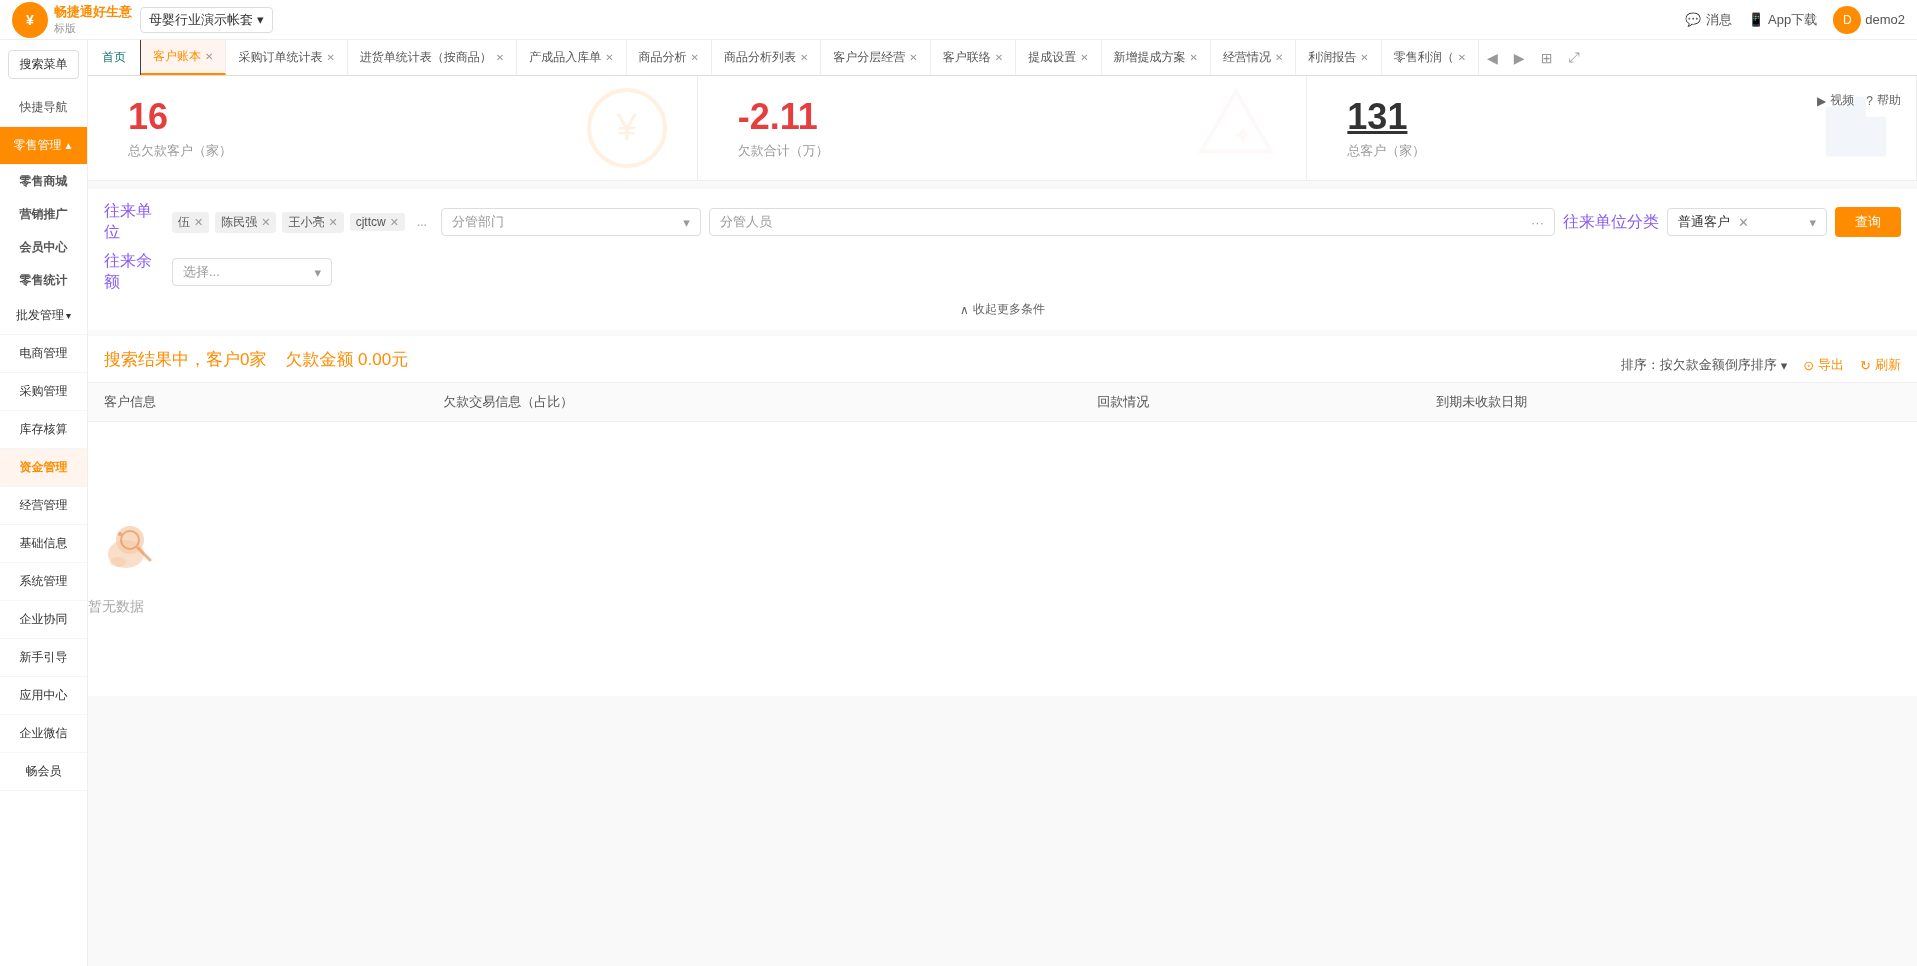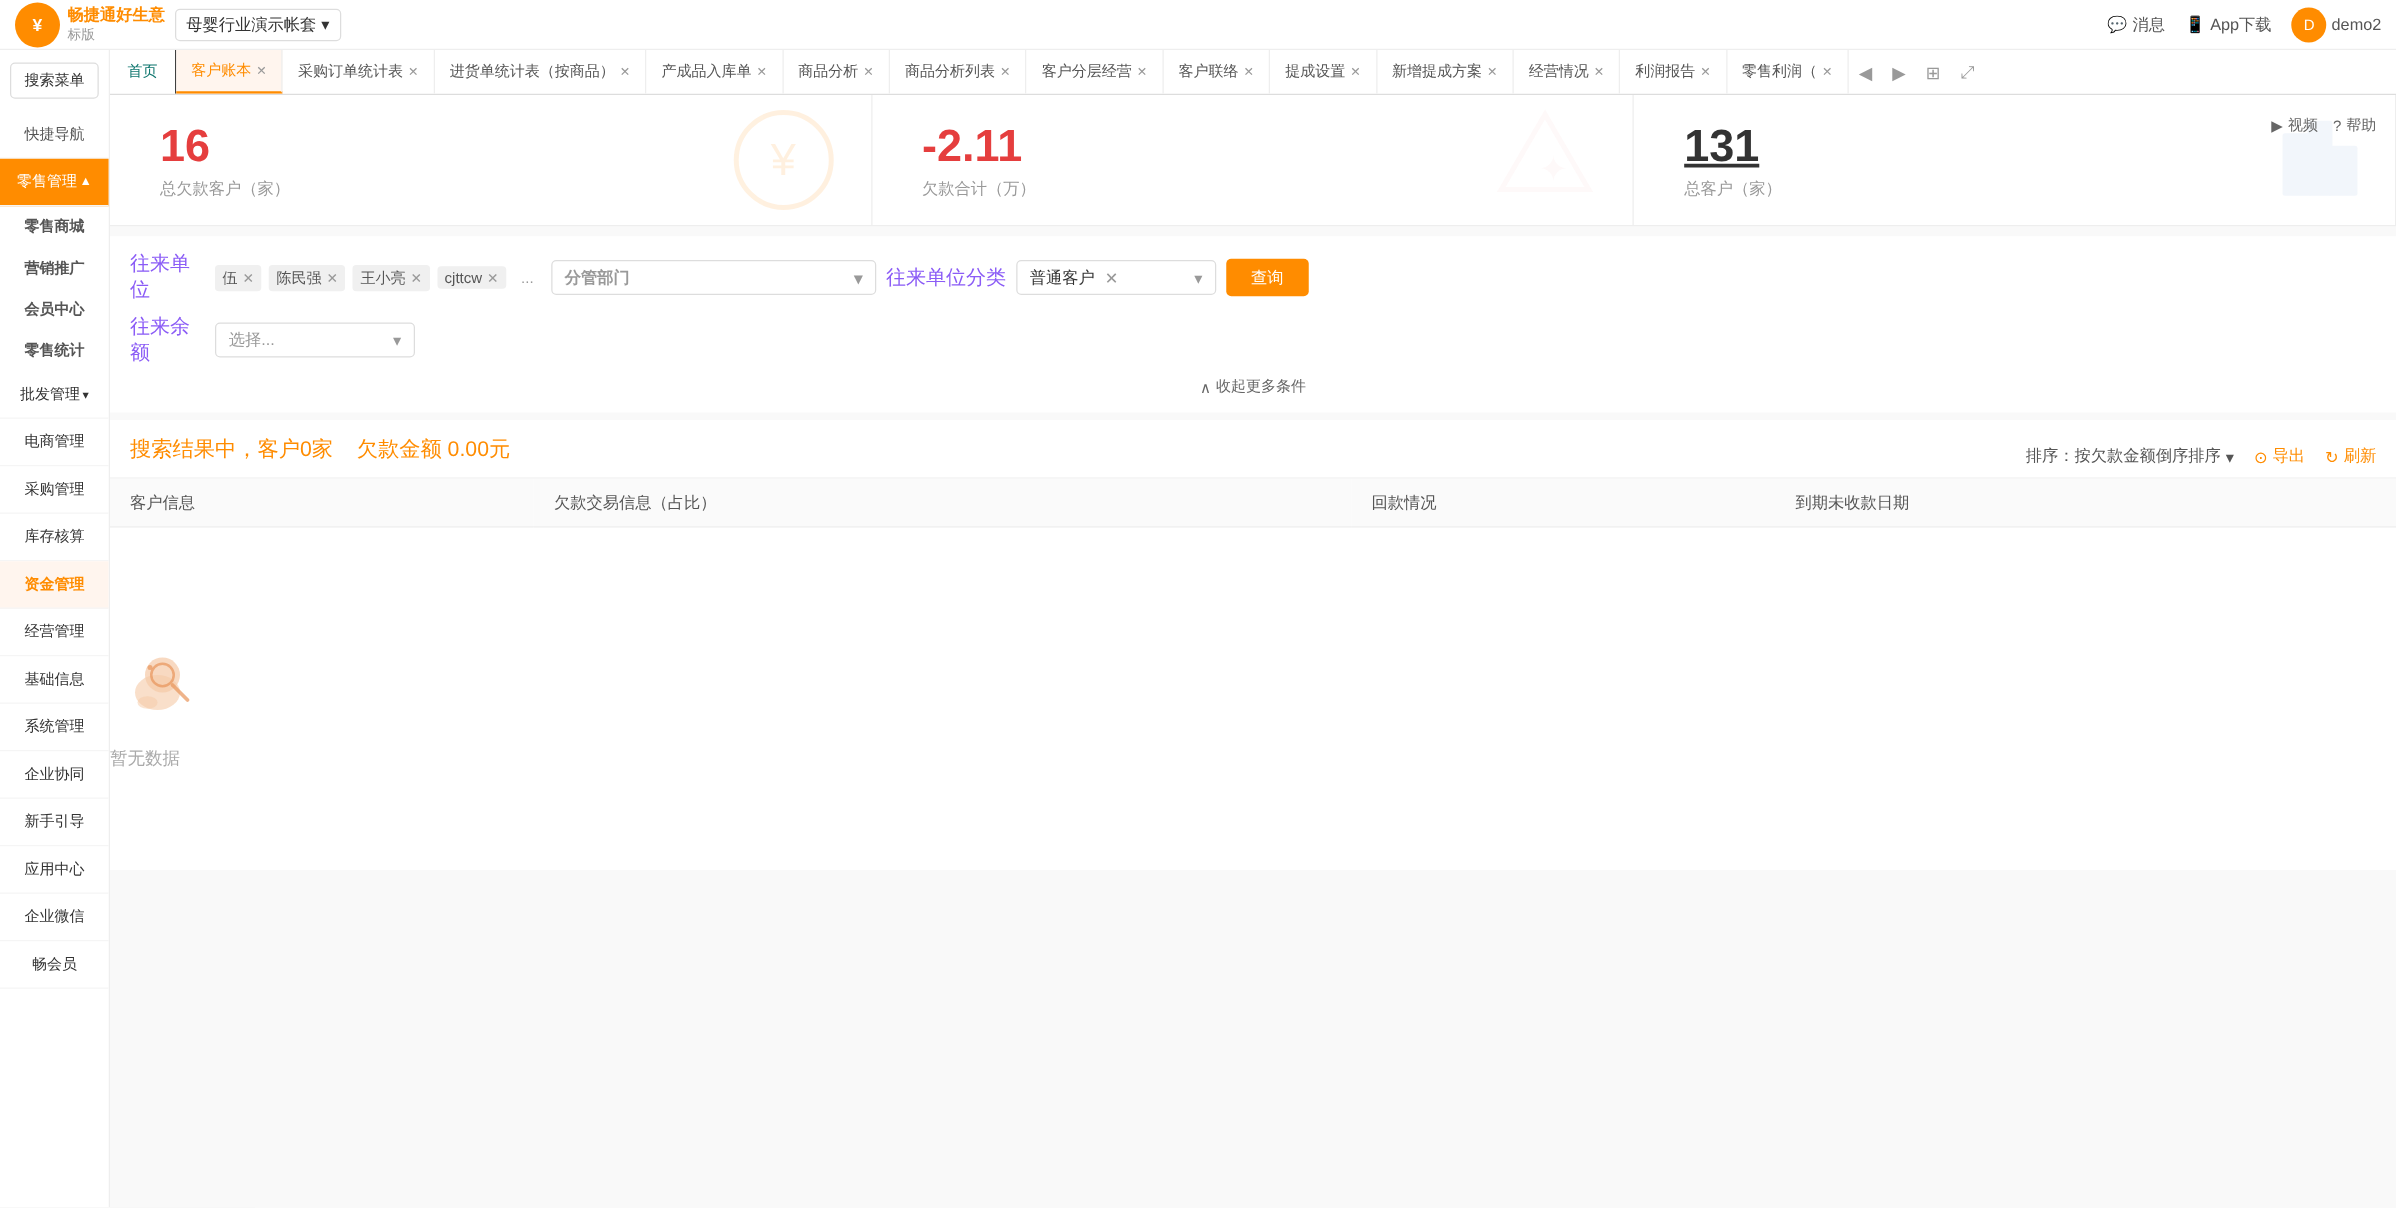--- a/index.html
+++ b/index.html
@@ -56,21 +56,21 @@
 
     
     .filter-section { background: #fff; padding: 12px 16px; margin-bottom: 6px; }
     .filter-row { display: flex; align-items: center; margin-bottom: 8px; flex-wrap: wrap; gap: 8px; }
     .filter-label { font-size: 16px; color: #8b5cf6; width: 60px; flex-shrink: 0; }
     .filter-tags { display: flex; align-items: center; flex-wrap: wrap; gap: 6px; }
     .filter-tag { background: #f0f0f0; border-radius: 3px; padding: 2px 6px; font-size: 12px; color: #555; display: flex; align-items: center; gap: 4px; }
     .filter-tag .remove { color: #999; cursor: pointer; font-size: 11px; }
     .filter-tag.more { background: transparent; border: none; color: #999; cursor: pointer; }
     .filter-select { display: flex; align-items: center; border: 1px solid #ddd; border-radius: 4px; padding: 4px 10px; min-width: 160px; font-size: 13px; color: #999; cursor: pointer; gap: 4px; }
-    .filter-select-large { min-width: 260px; font-weight: bold; }
+    .filter-select-large { min-width: 260px; }
     .collapse-btn { display: flex; align-items: center; gap: 4px; font-size: 12px; color: #666; cursor: pointer; background: none; border: none; }
     .filter-actions-row { display: flex; justify-content: center; margin-top: 4px; }
     .query-btn { background: #ff8c00; color: white; border: none; border-radius: 4px; padding: 6px 20px; font-size: 13px; cursor: pointer; }
 
     
     .results-bar { background: #fff; padding: 8px 16px; display: flex; align-items: center; justify-content: space-between; border-bottom: 1px solid #eee; }
     .results-info { font-size: 17px; color: #555; }
     .results-info span { color: #ff8c00; }
     .results-actions { display: flex; align-items: center; gap: 16px; font-size: 13px; color: #555; margin-top: 12px; }
     .sort-select { display: flex; align-items: center; gap: 4px; cursor: pointer; }
@@ -290,20 +290,24 @@
               <span>cjttcw</span>
               <span class="remove">✕</span>
             </div>
             <div class="filter-tag more">
               <span>...</span>
             </div>
           </div>
           <div class="filter-select filter-select-large">
             <span>分管部门</span>
             <span style="margin-left:auto;">▾</span>
+          </div>
+          <div class="filter-select" style="flex:1;min-width:200px;">
+            <span>分管人员</span>
+            <span style="margin-left:auto;">···</span>
           </div>
           <span class="filter-label" style="width:auto;">往来单位分类</span>
           <div class="filter-select" style="min-width:160px;background:#fff;">
             <span style="color:#333;">普通客户</span>
             <span style="color:#999;cursor:pointer;margin-left:4px;">✕</span>
             <span style="margin-left:auto;">▾</span>
           </div>
           <button class="query-btn">查询</button>
         </div>
         <div class="filter-row">

